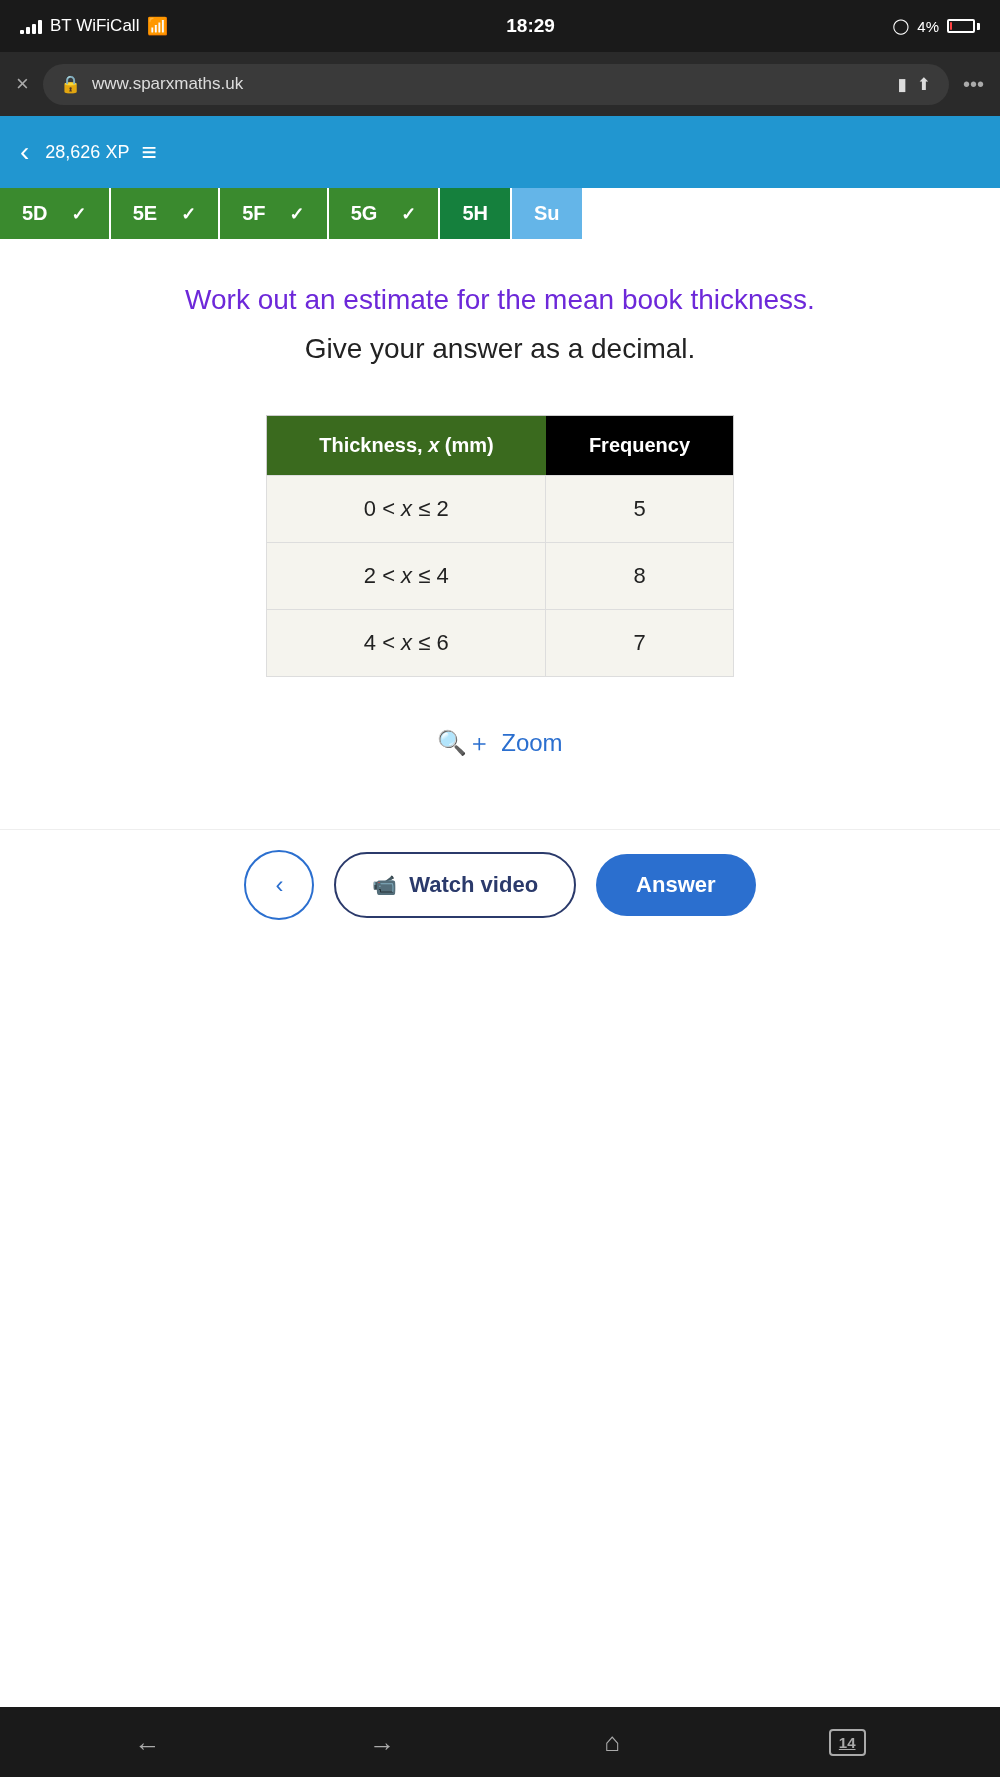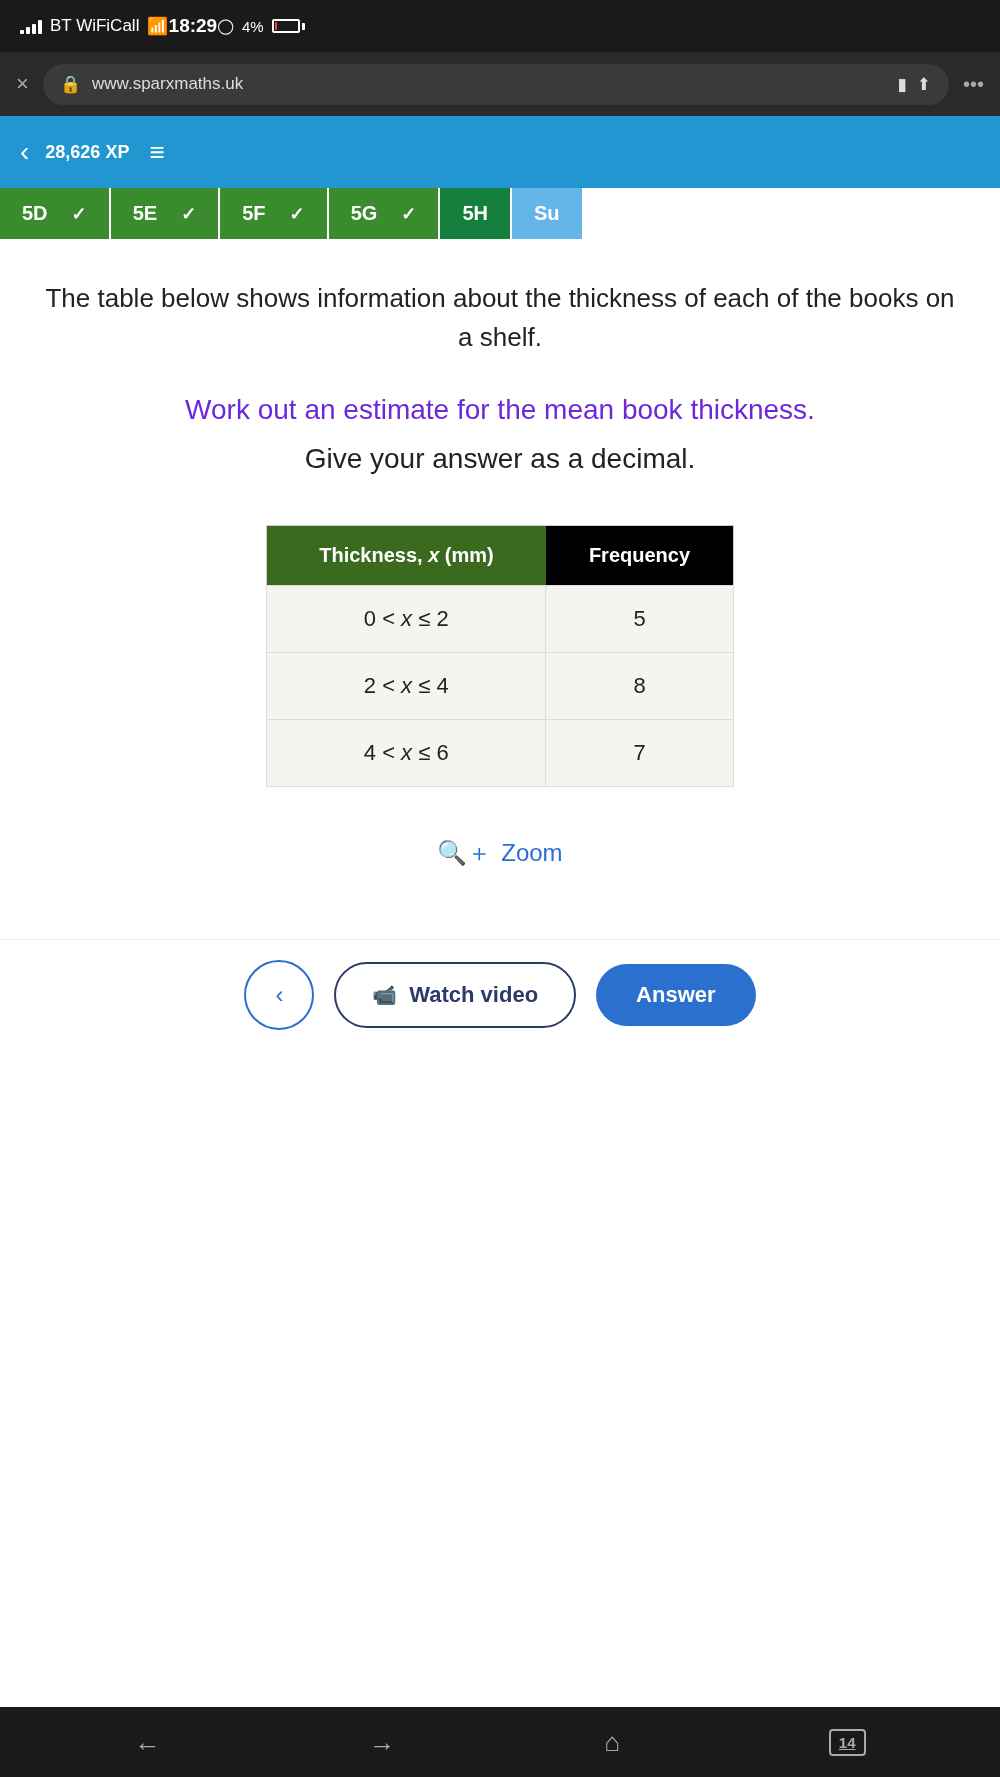--- a/index.html
+++ b/index.html
@@ -12,21 +12,21 @@
       min-height: 1777px;
       overflow-x: hidden;
     }
 
     
     .status-bar {
       background: #1a1a1a;
       color: #fff;
       display: flex;
       align-items: center;
-      justify-content: flex-start;
+      justify-content: space-between;
       padding: 10px 20px;
       height: 52px;
       font-size: 17px;
       font-weight: 500;
     }
     .status-left { display: flex; align-items: center; gap: 8px; }
     .status-center { font-size: 19px; font-weight: 600; }
     .status-right { display: flex; align-items: center; gap: 8px; font-size: 15px; }
 
     
@@ -79,22 +79,22 @@
     }
     .app-title {
       color: #fff;
       font-size: 26px;
       font-weight: 700;
       flex: 1;
     }
     .xp-display {
       color: #fff;
       font-size: 18px;
-      font-weight: 700;
-      margin-right: 20px;
+      font-weight: 400;
+      margin-right: 12px;
     }
     .menu-icon {
       color: #fff;
       font-size: 26px;
       cursor: pointer;
     }
 
     
     .tabs-bar {
       display: flex;
@@ -398,21 +398,20 @@
   <div class="tab tab-active">
     <span>5H</span>
   </div>
   <div class="tab tab-blue-light">
     <span>Su</span>
   </div>
 </div>
 
 <div class="main-content">
 
-  <p class="question-text">The table below shows information about the thickness of each of the books on a shelf.</p>
 
   <p class="work-text">Work out an estimate for the mean book thickness.</p>
   <p class="decimal-text">Give your answer as a decimal.</p>
 
   <div class="table-container">
     <table class="data-table">
       <thead>
         <tr>
           <th class="th-green">Thickness, <i>x</i> (mm)</th>
           <th class="th-purple">Frequency</th>

